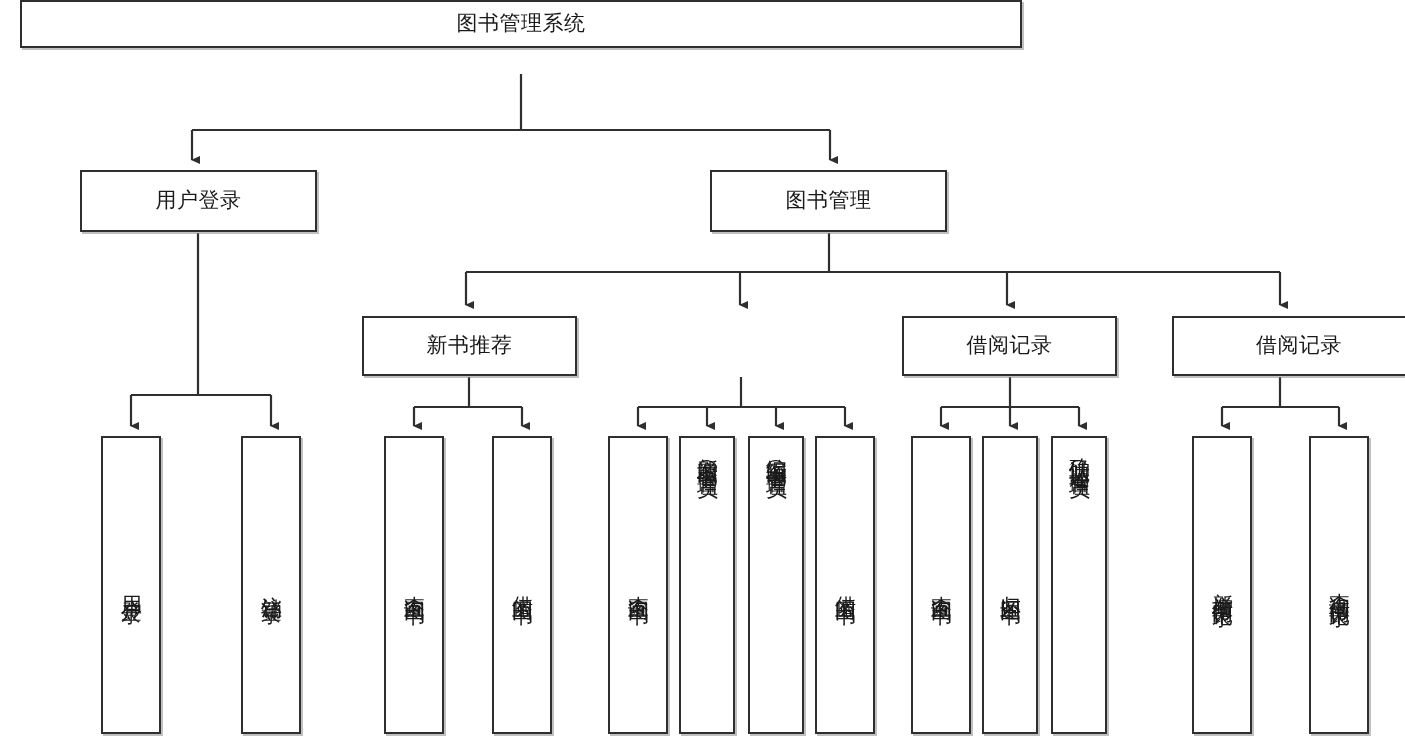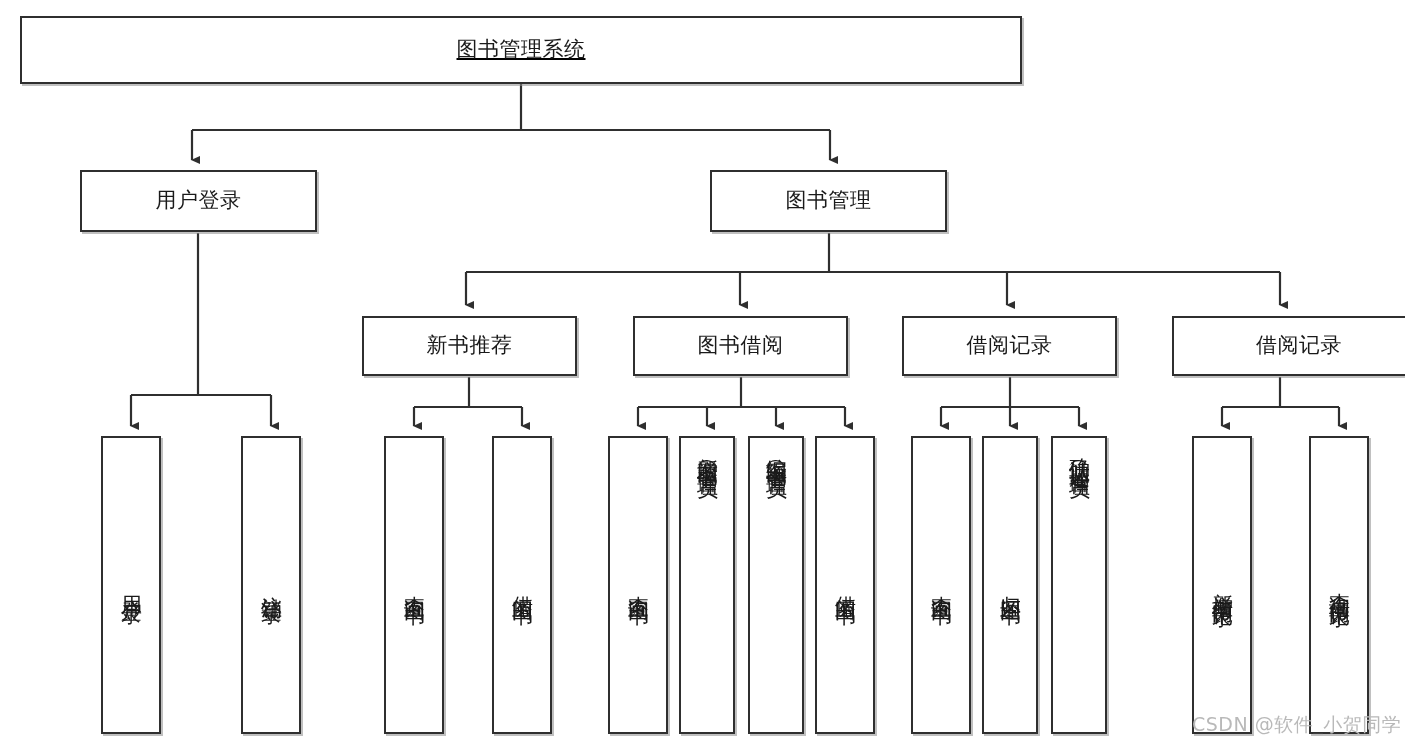--- a/index.html
+++ b/index.html
@@ -128,39 +128,36 @@
       <path d="M 1010 407 L 1010 426" marker-end="url(#arrowhead)"></path>
       <path d="M 1079 407 L 1079 426" marker-end="url(#arrowhead)"></path>
 
       <path d="M 1280 377 L 1280 407"></path>
       <path d="M 1222 407 L 1339 407"></path>
       <path d="M 1222 407 L 1222 426" marker-end="url(#arrowhead)"></path>
       <path d="M 1339 407 L 1339 426" marker-end="url(#arrowhead)"></path>
     </g>
   </svg>
 
-  <div class="node-box" style="left:20px; top:16px; width:1002px; height:68px;text-decoration:underline;">
+  <div class="node-box" style="left:20px; top:0; width:1002px; height:48px;">
     <span class="node-label-h">图书管理系统</span>
   </div>
 
   <div class="node-box" style="left:80px; top:170px; width:237px; height:62px;">
     <span class="node-label-h">用户登录</span>
   </div>
 
   <div class="node-box" style="left:362px; top:316px; width:215px; height:60px;">
     <span class="node-label-h">新书推荐</span>
   </div>
 
   <div class="node-box" style="left:710px; top:170px; width:237px; height:62px;">
     <span class="node-label-h">图书管理</span>
   </div>
 
-  <div class="node-box" style="left:633px; top:316px; width:215px; height:60px;">
-    <span class="node-label-h">图书借阅</span>
-  </div>
 
   <div class="node-box" style="left:902px; top:316px; width:215px; height:60px;">
     <span class="node-label-h">借阅记录</span>
   </div>
 
   <div class="node-box" style="left:1172px; top:316px; width:254px; height:60px;">
     <span class="node-label-h">借阅记录</span>
   </div>
 
   <div class="node-box leaf-box" style="left:101px; top:436px; width:60px; height:298px;">
@@ -234,15 +231,14 @@
       <span class="node-label-v">新增借阅记录</span>
     </div>
   </div>
 
   <div class="node-box leaf-box" style="left:1309px; top:436px; width:60px; height:298px;">
     <div class="leaf-inner">
       <span class="node-label-v">查询借阅记录</span>
     </div>
   </div>
 
-  <div class="watermark">CSDN @软件_小贺同学</div>
 
 </div>
 
 </body></html>

